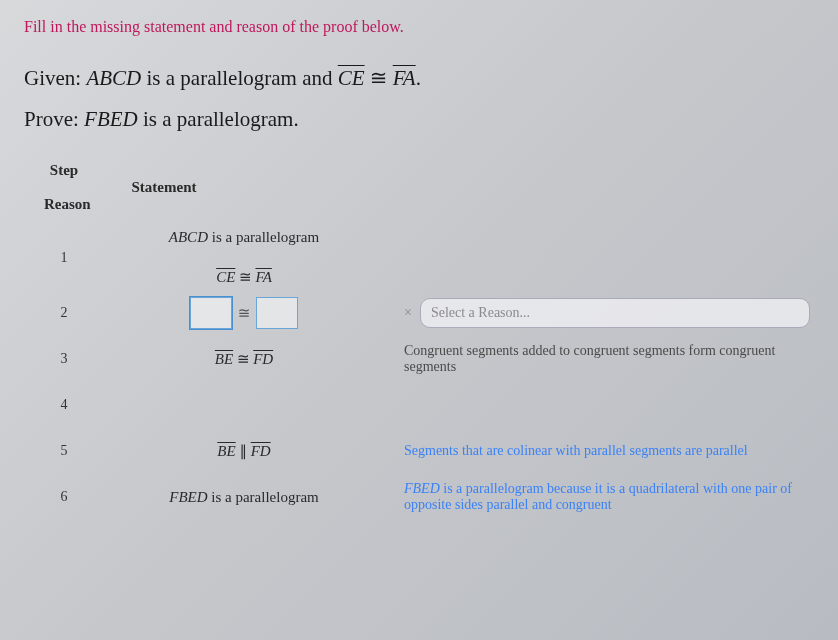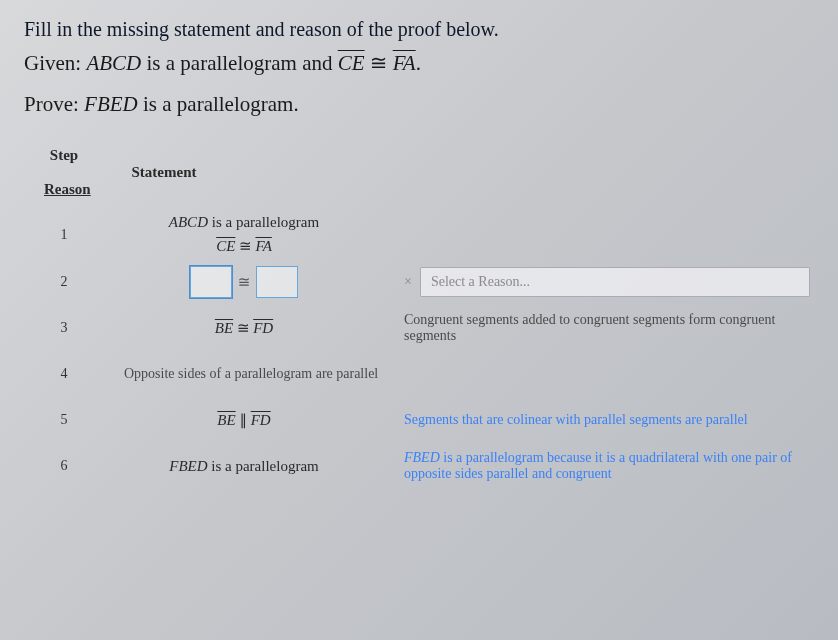--- a/index.html
+++ b/index.html
@@ -10,23 +10,23 @@
     body {
       width: 838px;
       height: 640px;
       background: linear-gradient(135deg, #d8d9db 0%, #c5c7cb 50%, #b8bcc2 100%);
       font-family: Georgia, 'Times New Roman', serif;
       color: #2a2a2a;
       padding: 18px 24px;
       overflow: hidden;
     }
     .prompt-line {
-      font-size: 20px;
-      margin-bottom: 10px;
-      color: #0f172a;
+      font-size: 16px;
+      margin-bottom: 30px;
+      color: #be185d;
     }
     .given-line, .prove-line {
       font-size: 21px;
       margin-bottom: 16px;
       color: #1a1a1a;
     }
     .math-ital {
       font-style: italic;
       font-family: 'Times New Roman', serif;
     }
@@ -56,21 +56,20 @@
       width: 280px;
       font-weight: bold;
       font-size: 15px;
       text-align: center;
     }
     .col-reason {
       flex: 1;
       font-weight: bold;
       font-size: 15px;
       padding-left: 20px;
-      text-decoration: underline;
     }
     .proof-row {
       display: flex;
       align-items: center;
       min-height: 46px;
       padding: 4px 0;
     }
     .step-cell {
       width: 80px;
       text-align: center;
@@ -86,21 +85,21 @@
     .reason-cell {
       flex: 1;
       padding-left: 20px;
       font-size: 14px;
       color: #4a4a4a;
     }
     .statement-stack {
       display: flex;
       flex-direction: column;
       align-items: center;
-      gap: 6px;
+      gap: 22px;
     }
     .input-field {
       display: inline-block;
       width: 42px;
       height: 32px;
       border: 1.5px solid #6aa5d9;
       background: rgba(255,255,255,0.5);
       vertical-align: middle;
     }
     .input-field.active {
@@ -119,21 +118,21 @@
     }
     .clear-x {
       font-size: 14px;
       color: #888;
       margin-right: 8px;
       cursor: pointer;
     }
     .select-box {
       border: 1px solid #aab;
       background: rgba(245,245,248,0.7);
-      border-radius: 1px;
+      border-radius: 10px;
       padding: 6px 10px;
       font-size: 14px;
       color: #8a8a90;
       width: 390px;
       font-family: Georgia, serif;
     }
     .parallel {
       font-family: 'Times New Roman', serif;
     }
     .faded {
@@ -200,21 +199,20 @@
   <div class="proof-row">
     <div class="step-cell">3</div>
     <div class="statement-cell">
       <span class="math-ital overline">BE</span><span class="congr"> ≅ </span><span class="math-ital overline">FD</span>
     </div>
     <div class="reason-cell">Congruent segments added to congruent segments form congruent segments</div>
   </div>
 
   <div class="proof-row">
     <div class="step-cell">4</div>
-    <div class="reason-cell">Opposite sides of a parallelogram are parallel</div>
   </div>
 
   <div class="proof-row">
     <div class="step-cell">5</div>
     <div class="statement-cell">
       <span class="math-ital overline">BE</span><span class="parallel"> ∥ </span><span class="math-ital overline">FD</span>
     </div>
     <div class="reason-cell faded">Segments that are colinear with parallel segments are parallel</div>
   </div>
 

